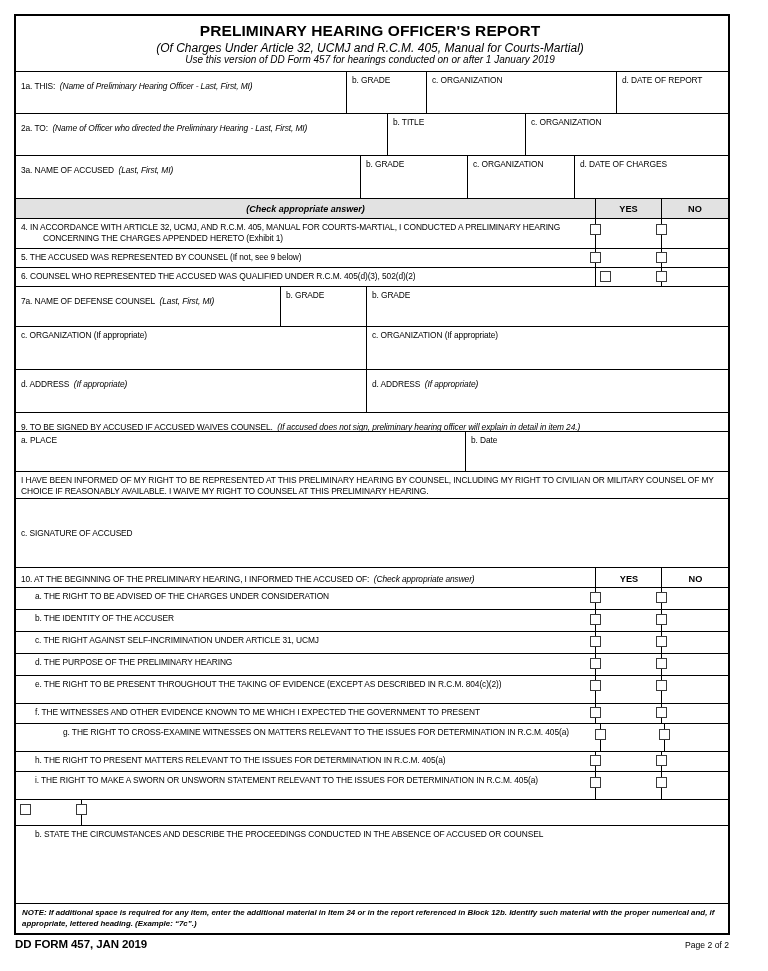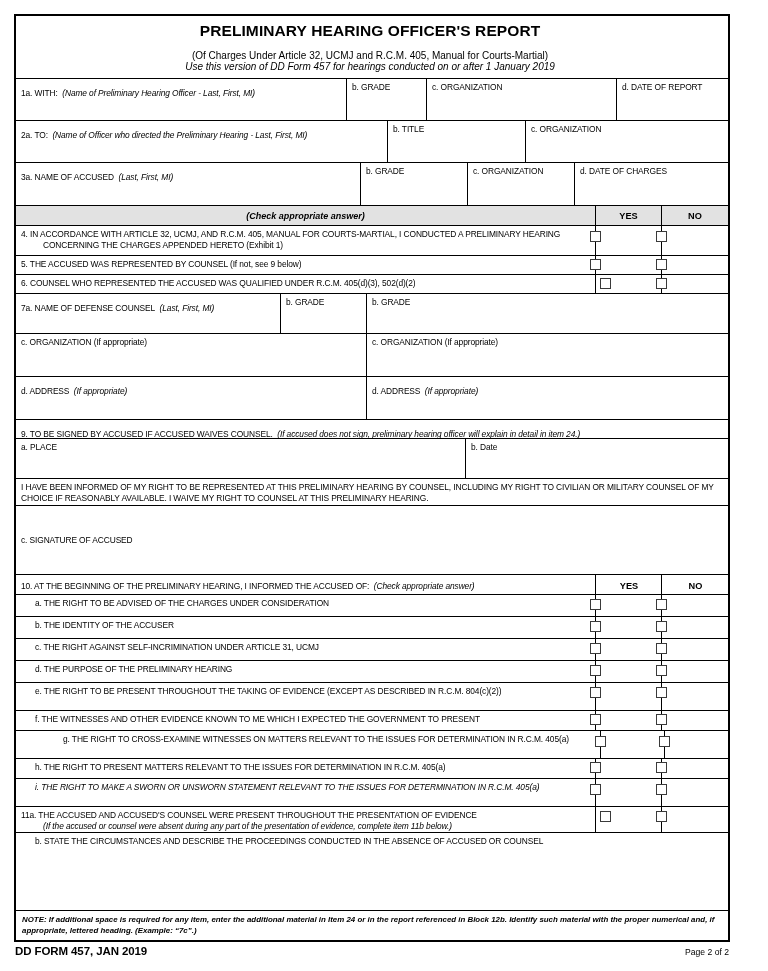--- a/index.html
+++ b/index.html
@@ -57,23 +57,24 @@
     padding: 6px 4px 6px 0;
     border-bottom: 1.5px solid #000;
   }
   .title-main {
     font-size: 15.5px;
     font-weight: bold;
     letter-spacing: 0.1px;
     line-height: 18px;
   }
   .title-sub {
-    font-size: 10px;
+    font-size: 12px;
+    font-style: italic;
     line-height: 11px;
-    margin-top: 10px;
+    margin-top: 3px;
   }
   .title-sub2 {
     font-size: 10px;
     font-style: italic;
     line-height: 11px;
   }
 
   
   .band {
     background: #e2e2e2;
@@ -162,21 +163,21 @@
   <div class="form-box">
 
     <div class="titleblock">
       <div class="title-main">PRELIMINARY HEARING OFFICER'S REPORT</div>
       <div class="title-sub">(Of Charges Under Article 32, UCMJ and R.C.M. 405, Manual for Courts-Martial)</div>
       <div class="title-sub2">Use this version of DD Form 457 for hearings conducted on or after 1 January 2019</div>
     </div>
 
     <div class="row" style="height:42px;">
       <div class="cell" style="width:331px;">
-        <span class="lbl">1a. WITH:</span>
+        <span class="lbl">1a. THIS:</span>
         <span class="lbl it">(Name of Preliminary Hearing Officer - Last, First, MI)</span>
       </div>
       <div class="cell" style="width:80px;">
         <div class="lbl">b. GRADE</div>
       </div>
       <div class="cell" style="width:190px;">
         <div class="lbl">c. ORGANIZATION</div>
       </div>
       <div class="cell lastcol" style="width:111px;">
         <div class="lbl">d. DATE OF REPORT</div>
@@ -422,37 +423,33 @@
         <div class="qtext indent1">h. THE RIGHT TO PRESENT MATTERS RELEVANT TO THE ISSUES FOR DETERMINATION IN R.C.M. 405(a)</div>
       </div>
       <div class="chkcell" style="width:66px;">
         <span class="chk" style="top:3px;"></span>
       </div>
       <div class="chkcell lastcol" style="width:66px;">
         <span class="chk" style="top:3px;"></span>
       </div>
     </div>
 
-    <div class="row" style="height:28px;font-style:italic;">
+    <div class="row" style="height:28px;">
       <div class="cell" style="width:580px;">
         <div class="qtext" style="padding-left:28px; text-indent:-14px;">i. THE RIGHT TO MAKE A SWORN OR UNSWORN STATEMENT RELEVANT TO THE ISSUES FOR DETERMINATION IN R.C.M. 405(a)</div>
       </div>
       <div class="chkcell" style="width:66px;">
         <span class="chk" style="top:5px;"></span>
       </div>
       <div class="chkcell lastcol" style="width:66px;">
         <span class="chk" style="top:5px;"></span>
       </div>
     </div>
 
     <div class="row" style="height:26px;">
-      <div class="cell" style="width:580px;">
-        <div class="qtext">11a. THE ACCUSED AND ACCUSED'S COUNSEL WERE PRESENT THROUGHOUT THE PRESENTATION OF EVIDENCE</div>
-        <div class="qtext it" style="padding-left:22px;">(If the accused or counsel were absent during any part of the presentation of evidence, complete item 11b below.)</div>
-      </div>
       <div class="chkcell" style="width:66px;">
         <span class="chk inset" style="top:4px;"></span>
       </div>
       <div class="chkcell lastcol" style="width:66px;">
         <span class="chk" style="top:4px;"></span>
       </div>
     </div>
 
     <div class="row last" style="height:77px;">
       <div class="cell lastcol" style="width:712px;">

